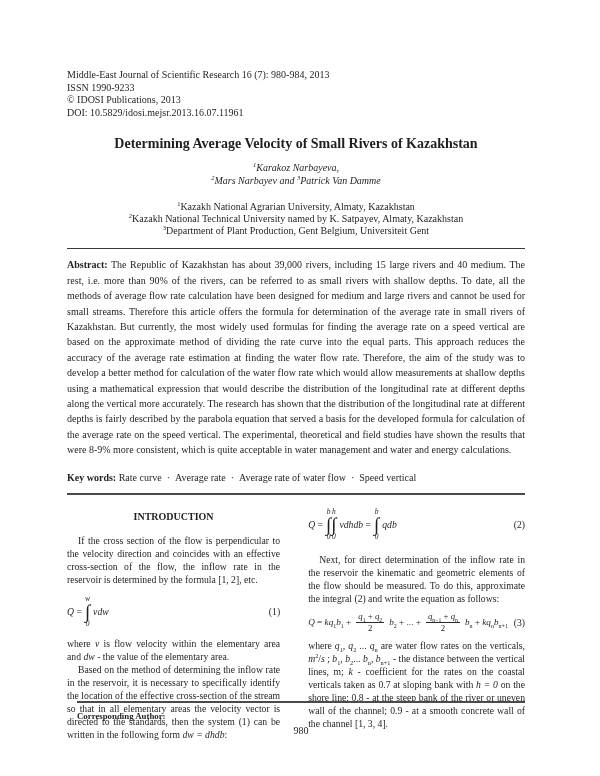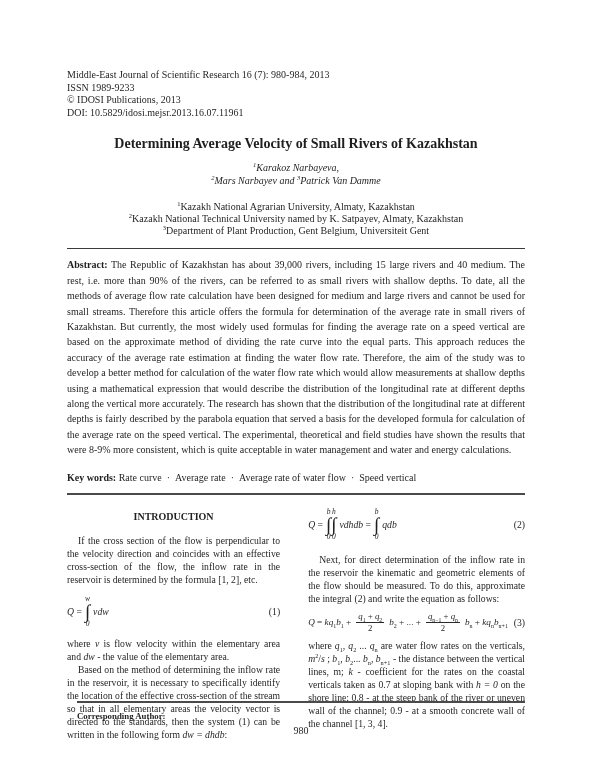--- a/index.html
+++ b/index.html
@@ -54,21 +54,21 @@
   .corr-text{flex:1;}
   .pagenum{text-align:center;font-size:10px;margin-top:2px;}
 </style>
 </head>
 <body>
 
 <div class="page">
 
   <div class="jheader">
     <div>Middle-East Journal of Scientific Research 16 (7): 980-984, 2013</div>
-    <div>ISSN 1989-9233</div>
+    <div>ISSN 1990-9233</div>
     <div>© IDOSI Publications, 2013</div>
     <div>DOI: 10.5829/idosi.mejsr.2013.16.07.11961</div>
   </div>
 
   <div class="ptitle">Determining Average Velocity of Small Rivers of Kazakhstan</div>
 
   <div class="authors">
     <div><sup>1</sup>Karakoz Narbayeva,</div>
     <div><sup>2</sup>Mars Narbayev and <sup>3</sup>Patrick Van Damme</div>
   </div>

